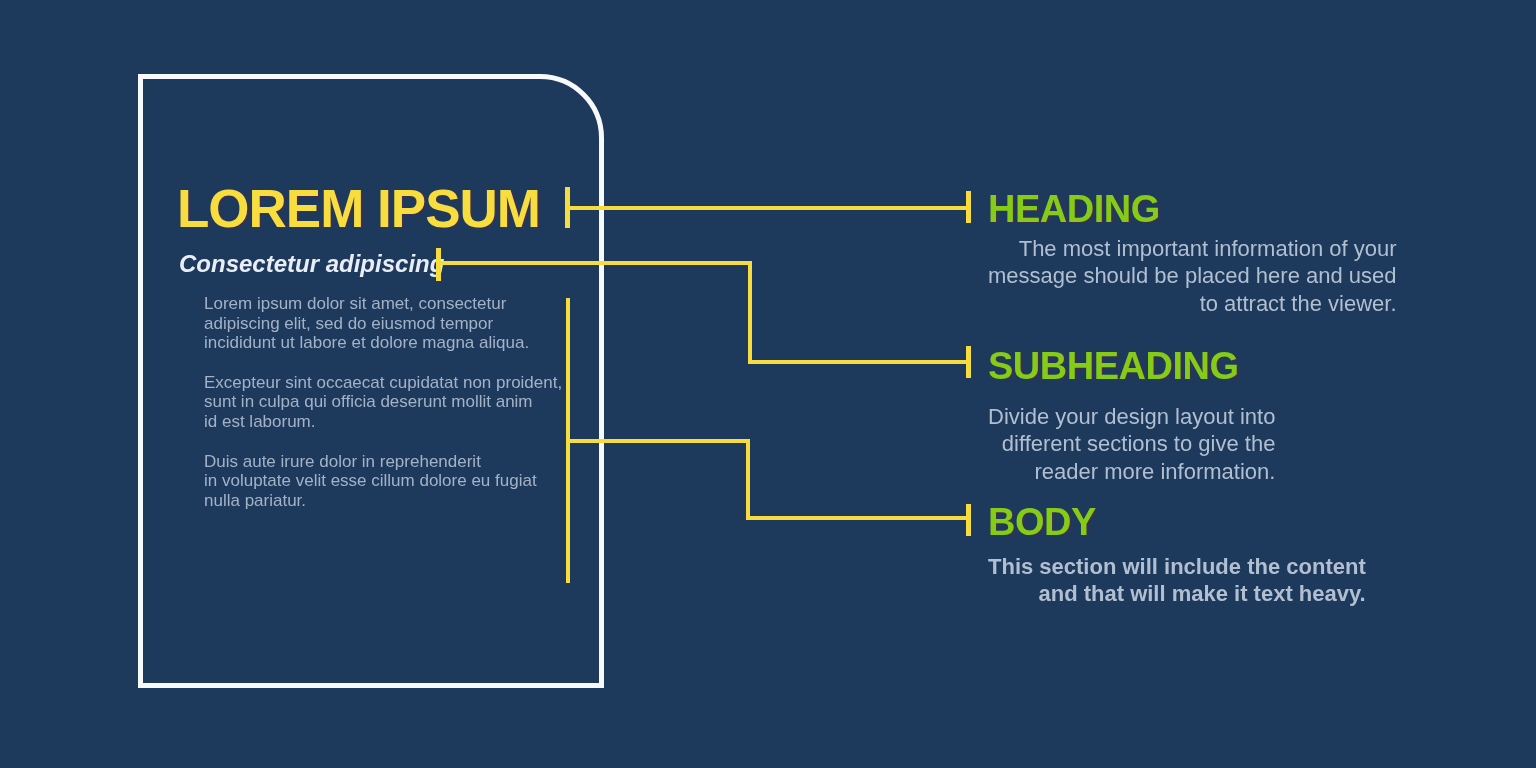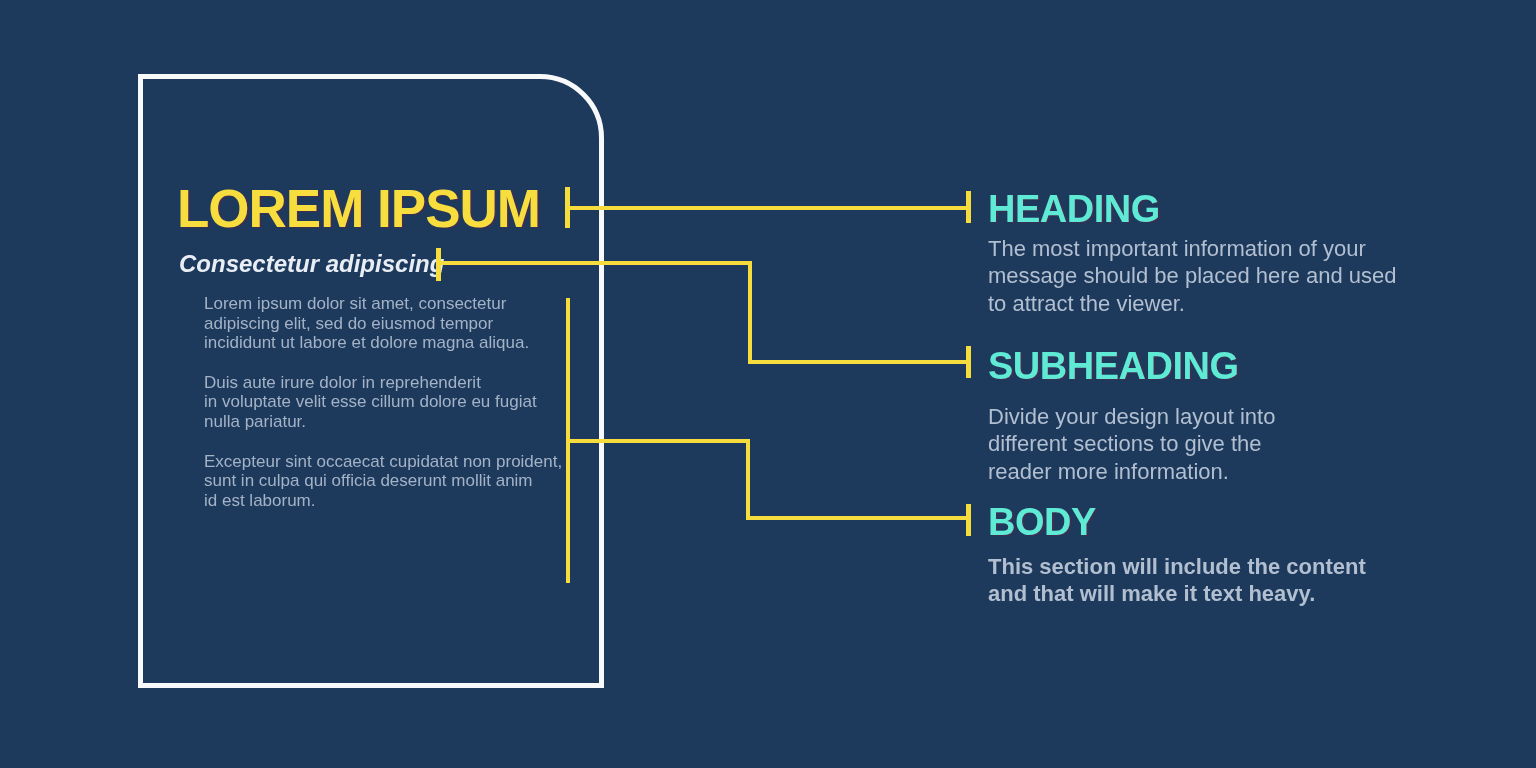--- a/index.html
+++ b/index.html
@@ -89,33 +89,34 @@
   .b-body-tickR  { left: 966px; top: 504px; width: 5px;   height: 32px; }
 
   
   .ann-label {
     position: absolute;
     left: 988px;
     font-size: 38px;
     line-height: 38px;
     font-weight: bold;
     letter-spacing: -0.5px;
-    color: #5eead4;
+    color: #84cc16;
     text-shadow: 2px 1px 0 rgba(115, 25, 65, 0.38);
     white-space: nowrap;
     z-index: 3;
   }
   .ann-desc {
     position: absolute;
     left: 988px;
     font-size: 22px;
     line-height: 27.4px;
     color: #b2bfd0;
     white-space: nowrap;
     z-index: 3;
+    text-align: right;
   }
   .ann1 .ann-label { top: 190px; }
   .ann1 .ann-desc  { top: 235px; }
   .ann2 .ann-label { top: 347px; }
   .ann2 .ann-desc  { top: 403px; }
   .ann3 .ann-label { top: 503px; }
   .ann3 .ann-desc  { top: 553px; font-weight: bold; }
 </style>
 </head>
 <body>
@@ -123,22 +124,22 @@
 <div id="canvas">
 
   <div class="card"></div>
 
   <div class="card-title">LOREM IPSUM</div>
 
   <div class="card-subtitle">Consectetur adipiscing</div>
 
   <div class="card-body">
     <p>Lorem ipsum dolor sit amet, consectetur<br>adipiscing elit, sed do eiusmod tempor<br>incididunt ut labore et dolore magna aliqua.</p>
+    <p>Excepteur sint occaecat cupidatat non proident,<br>sunt in culpa qui officia deserunt mollit anim<br>id est laborum.</p>
     <p>Duis aute irure dolor in reprehenderit<br>in voluptate velit esse cillum dolore eu fugiat<br>nulla pariatur.</p>
-    <p>Excepteur sint occaecat cupidatat non proident,<br>sunt in culpa qui officia deserunt mollit anim<br>id est laborum.</p>
   </div>
 
   <div class="seg h-head-tickL"></div>
   <div class="seg h-head-line"></div>
   <div class="seg h-head-tickR"></div>
 
   <div class="seg s-sub-tickL"></div>
   <div class="seg s-sub-line1"></div>
   <div class="seg s-sub-vline"></div>
   <div class="seg s-sub-line2"></div>

